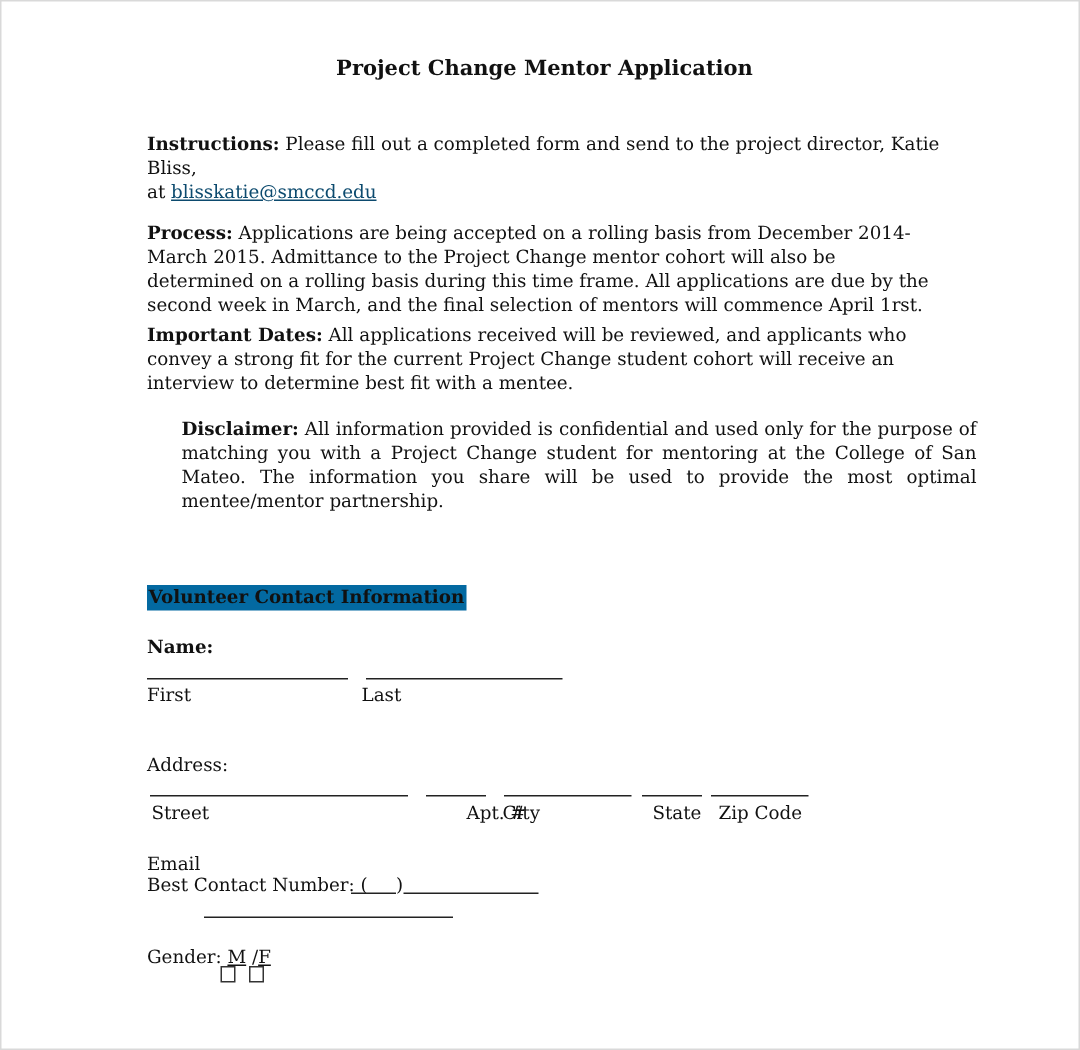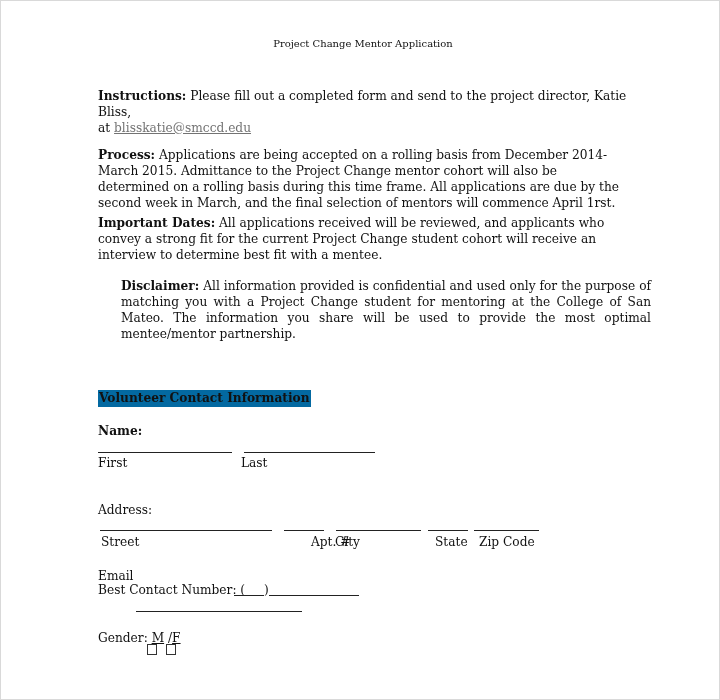--- a/index.html
+++ b/index.html
@@ -10,26 +10,26 @@
     background: #fff;
   }
   .doc {
     position: absolute; left: 97px; top: 0; width: 530px;
     font-family: "DejaVu Serif", "Liberation Serif", serif;
     color: #111;
     font-size: 12.2px;
   }
   .title {
     position: absolute; top: 37px; left: 0; width: 530px;
-    text-align: center; font-weight: normal; font-size: 10px;
+    text-align: center; font-weight: bold; font-size: 14px;
   }
   .para { position: absolute; left: 0; width: 530px; line-height: 16px; }
   .para b { font-weight: bold; }
   .justify { text-align: justify; }
-  a.email { color: #737373; text-decoration: underline; }
+  a.email { color: #0c4a6e; text-decoration: underline; }
   .section-head {
     position: absolute; top: 389px; left: 0;
     background: #0369a1; font-weight: bold; padding: 0 1px; line-height: 17px;
   }
   .lbl { position: absolute; white-space: nowrap; line-height: 16px; }
   .uline { position: absolute; height: 0; border-top: 1px solid #222; }
   .checkbox {
     position: absolute; width: 8px; height: 9px; border: 1.5px solid #333;
     background: #fff;
   }

